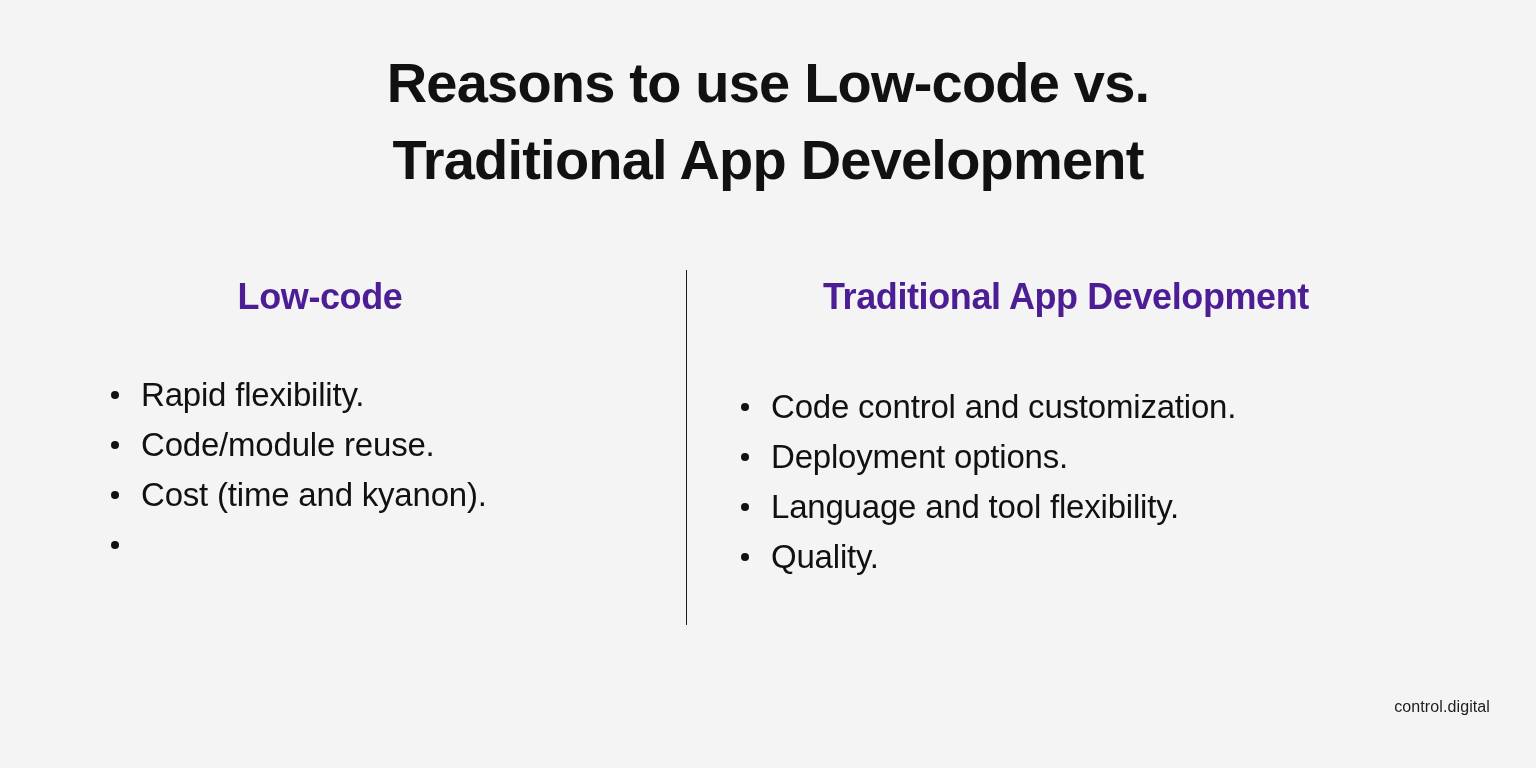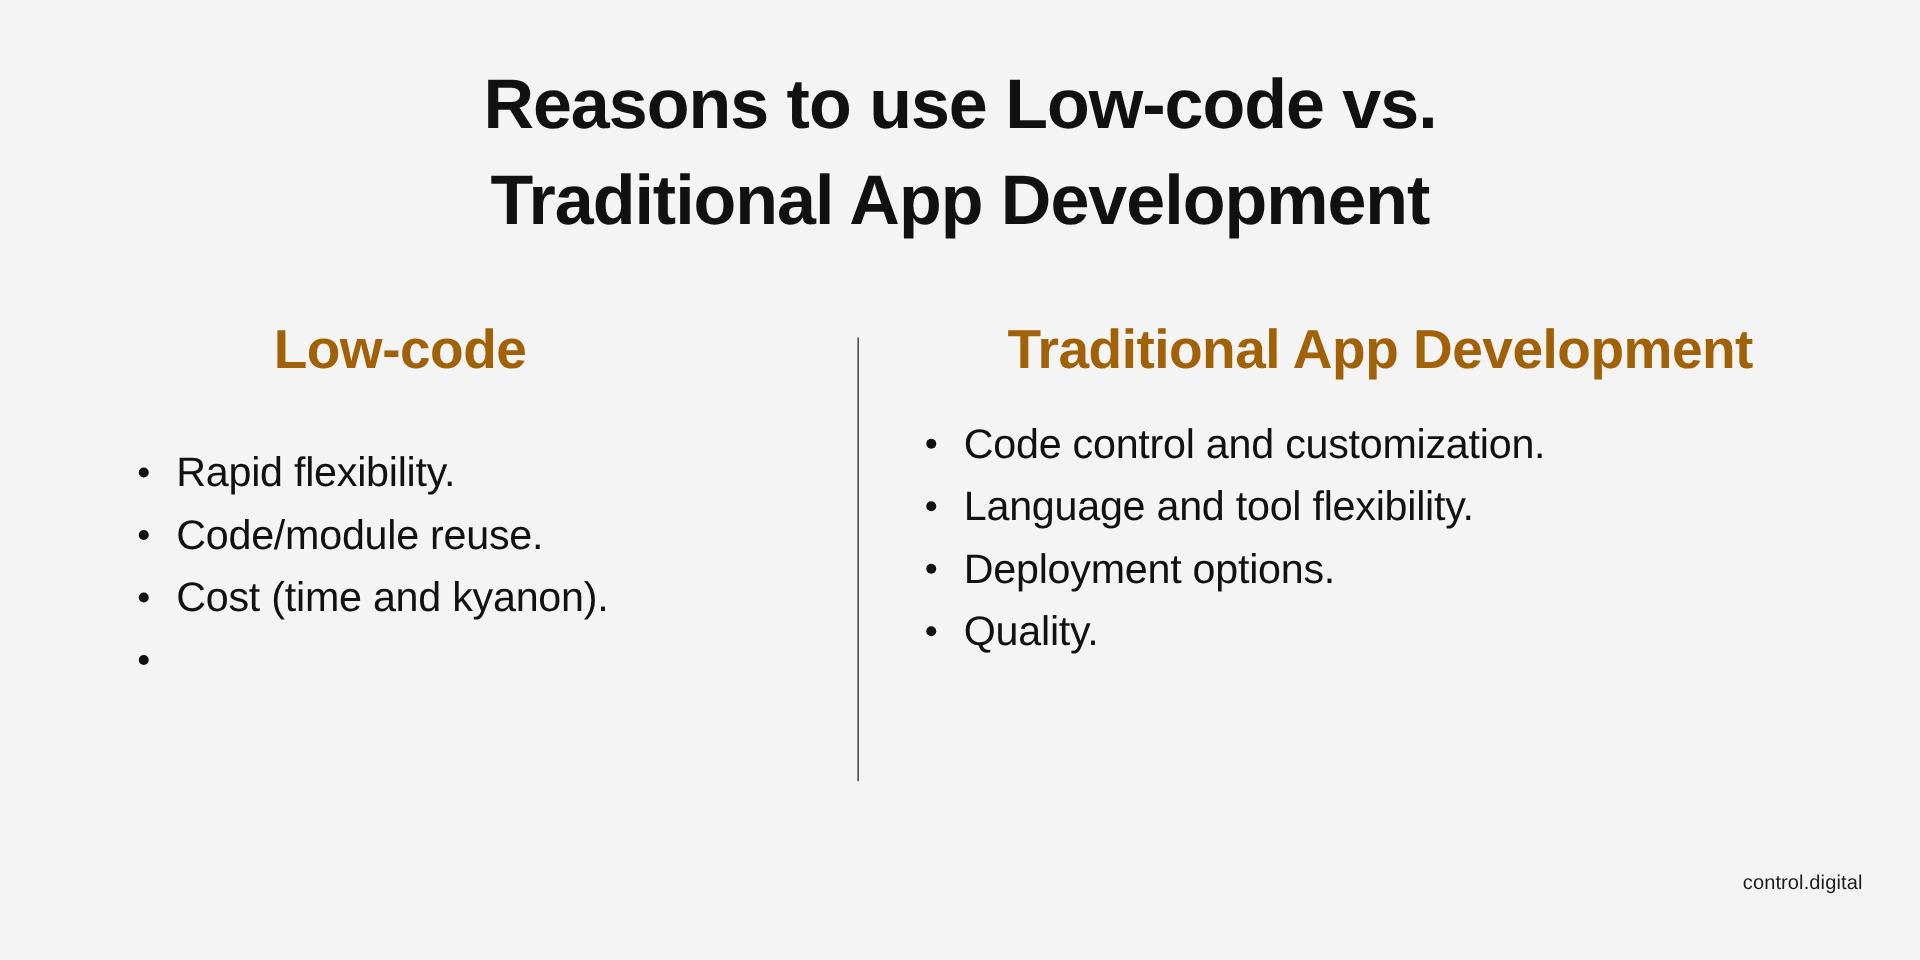--- a/index.html
+++ b/index.html
@@ -60,38 +60,38 @@
   }
 
   .col {
     position: absolute;
     top: 0;
   }
   .col-left  { left: 60px;  width: 620px; }
   .col-right { left: 700px; width: 780px; }
 
   .col-heading {
-    font-size: 44px;
+    font-size: 36px;
     font-weight: 800;
-    color: #a16207;
+    color: #4c1d95;
     letter-spacing: -0.4px;
     line-height: 44px;
-    margin: 0;
+    margin: 17px;
     white-space: nowrap;
   }
   .col-left .col-heading  { text-align: center; padding-right: 100px; }
   .col-right .col-heading { text-align: left;   padding-left: 106px;  }
 
   .bullet-list {
     list-style: none;
     margin: 0;
     padding: 0;
   }
   .col-left  .bullet-list { margin-top: 51px; padding-left: 48px; }
-  .col-right .bullet-list { margin-top: 28px; padding-left: 38px; }
+  .col-right .bullet-list { margin-top: 63px; padding-left: 38px; }
 
   .bullet-item {
     position: relative;
     font-size: 33px;
     font-weight: 400;
     color: #111111;
     line-height: 50px;
     padding-left: 33px;
     white-space: nowrap;
     letter-spacing: -0.2px;
@@ -155,25 +155,25 @@
 
     <div class="col col-right">
       <h2 class="col-heading">Traditional App Development</h2>
       <ul class="bullet-list">
         <li class="bullet-item">
           <span class="dot"></span>
           <span>Code control and customization.</span>
         </li>
         <li class="bullet-item">
           <span class="dot"></span>
-          <span>Language and tool flexibility.</span>
+          <span>Deployment options.</span>
         </li>
         <li class="bullet-item">
           <span class="dot"></span>
-          <span>Deployment options.</span>
+          <span>Language and tool flexibility.</span>
         </li>
         <li class="bullet-item">
           <span class="dot"></span>
           <span>Quality.</span>
         </li>
       </ul>
     </div>
 
   </div>
 

